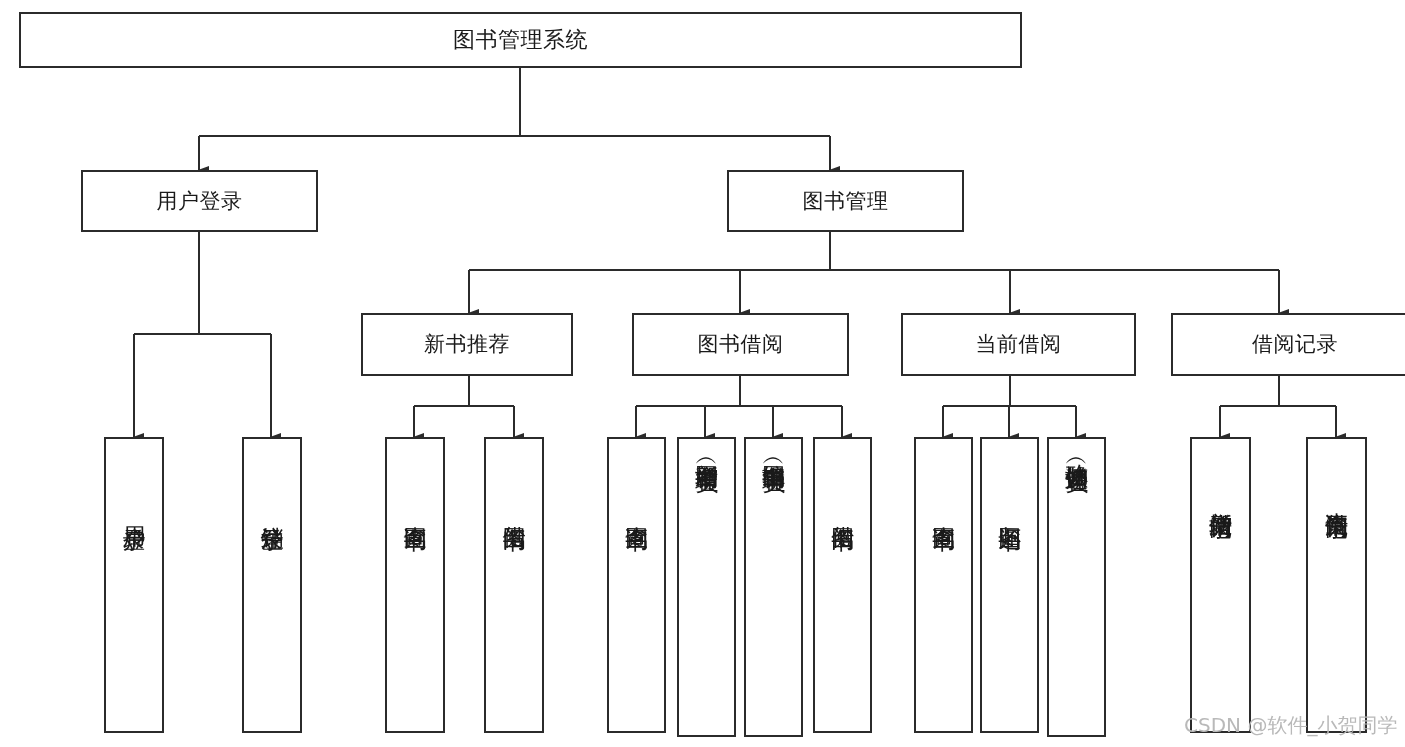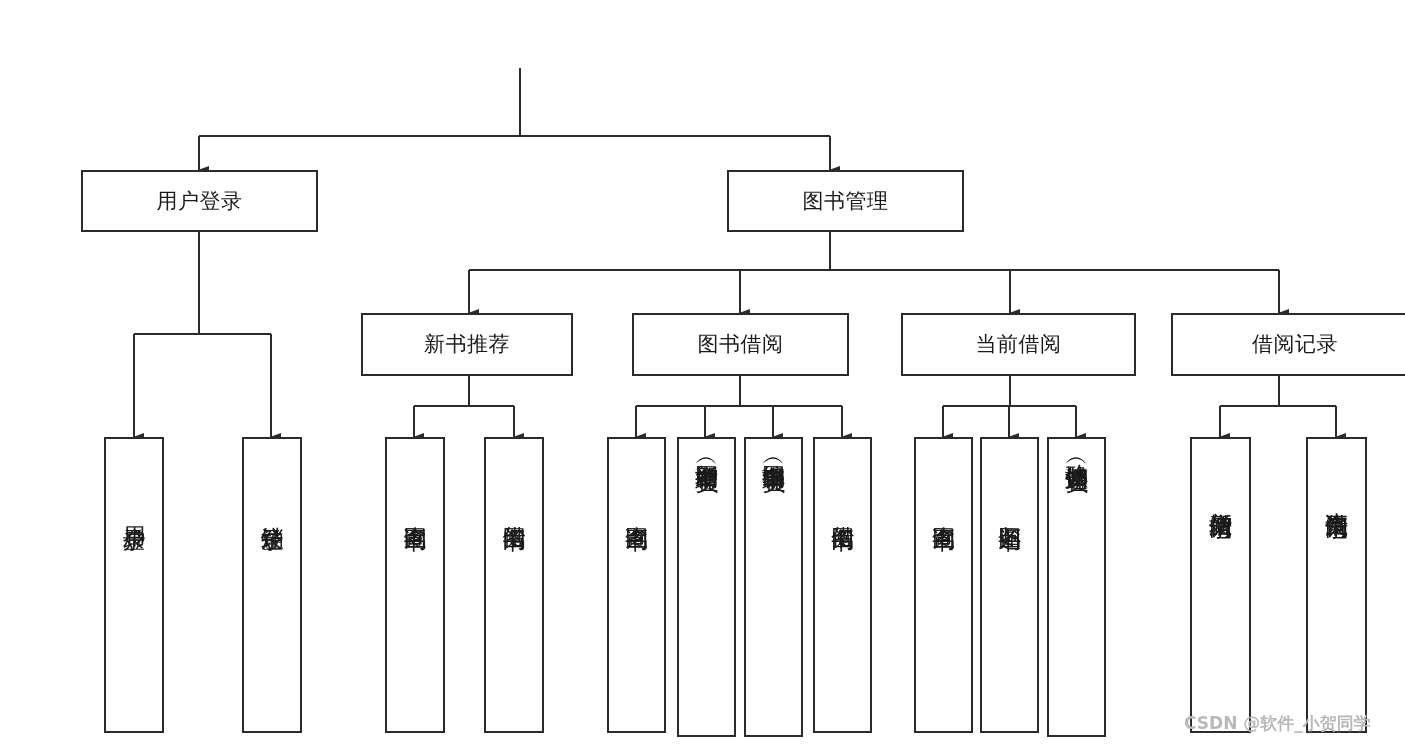--- a/index.html
+++ b/index.html
@@ -67,26 +67,25 @@
   .node.vert.mid .node-label {
     margin-top: 62px;
   }
   .node.vert.midshort .node-label {
     margin-top: 48px;
   }
   .watermark {
     position: absolute;
     left: 1184px;
     top: 712px;
-    font-size: 17px;
+    font-size: 20px;
     color: #b9b9b9;
     white-space: nowrap;
     z-index: 6;
     font-family: "DejaVu Sans", "Liberation Sans", sans-serif;
-    font-weight: bold;
   }
 </style>
 </head>
 <body>
 
 <div id="diagram-root">
 
   <svg id="edges-layer" viewBox="0 0 1405 747" width="1405" height="747" xmlns="http://www.w3.org/2000/svg">
     <defs>
       <marker id="arrowhead" markerWidth="9" markerHeight="11" refX="4.5" refY="10" orient="auto" markerUnits="userSpaceOnUse">
@@ -132,20 +131,23 @@
       <path d="M1009,406 L1009,437" marker-end="url(#arrowhead)"></path>
       <path d="M1076,406 L1076,437" marker-end="url(#arrowhead)"></path>
 
       <path d="M1279,376 L1279,406"></path>
       <path d="M1220,406 L1336,406"></path>
       <path d="M1220,406 L1220,437" marker-end="url(#arrowhead)"></path>
       <path d="M1336,406 L1336,437" marker-end="url(#arrowhead)"></path>
     </g>
   </svg>
 
+  <div class="node horiz" id="node-root" style="left:19px; top:12px; width:1003px; height:56px;">
+    <span class="node-label">图书管理系统</span>
+  </div>
 
   <div class="node horiz" style="left:81px; top:170px; width:237px; height:62px;">
     <span class="node-label">用户登录</span>
   </div>
 
   <div class="node horiz" style="left:711px; top:170px; width:237px; height:62px;margin-left:16px;">
     <span class="node-label">图书管理</span>
   </div>
 
   <div class="node horiz" style="left:361px; top:313px; width:212px; height:63px;">

